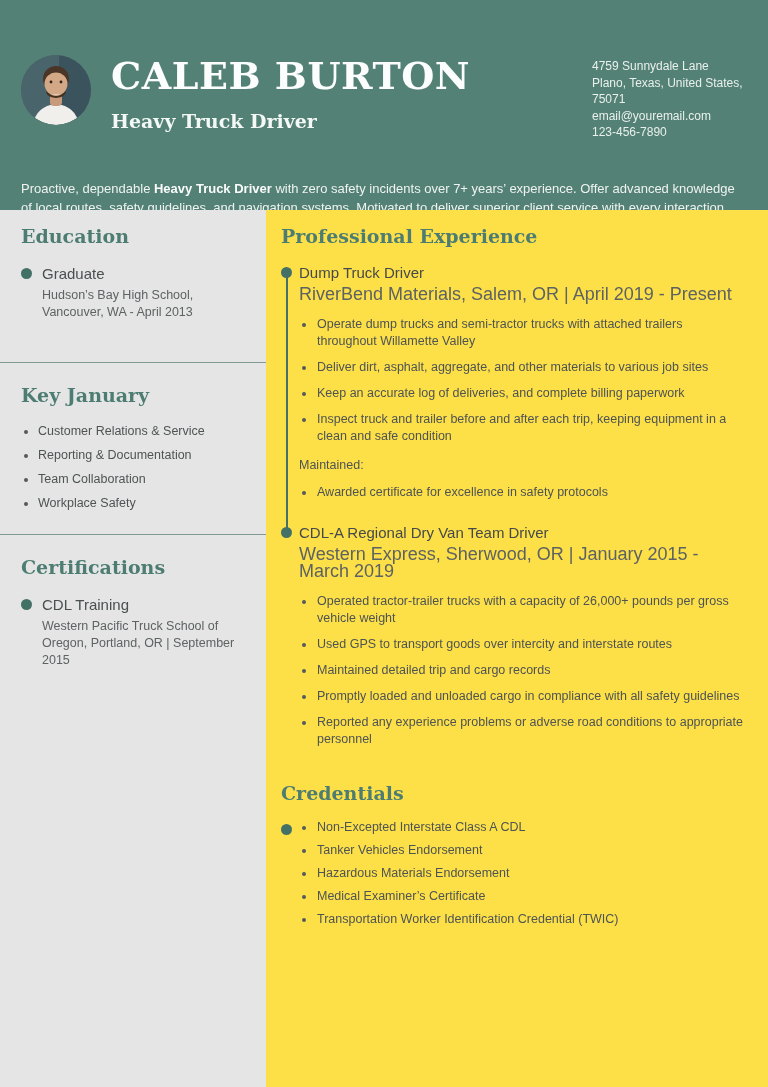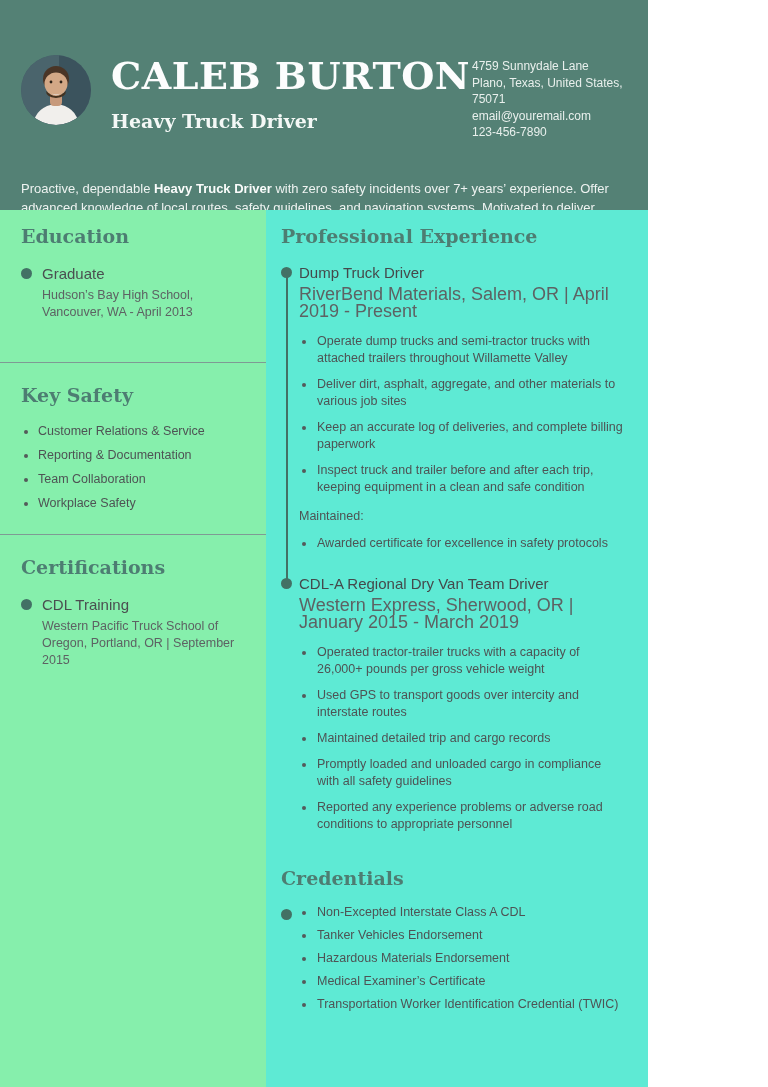--- a/index.html
+++ b/index.html
@@ -2,21 +2,21 @@
 <html><head>
 <meta charset="utf-8">
 <style>
   * { margin: 0; padding: 0; box-sizing: border-box; }
   html, body { background: #ffffff; }
   body {
     width: 768px; height: 1087px;
     font-family: "Liberation Sans", sans-serif;
     position: relative; overflow: hidden;
   }
-  .page { width: 648px; height: 1087px; display: flex; flex-direction: column; }
+  .page { width: 768px; height: 1087px; display: flex; flex-direction: column; }
 
   
   .header {
     background: #548175; color: #f2f6f5;
     padding: 55px 23px 0 21px; height: 210px; flex: 0 0 210px;
   }
   .header-top { display: flex; align-items: flex-start; }
   .avatar {
     width: 70px; height: 70px; border-radius: 50%;
     overflow: hidden; flex: 0 0 70px; background: #46606a;
@@ -35,24 +35,24 @@
     color: #e9f0ed; padding-top: 3px;
   }
   .summary {
     margin-top: 38px; font-size: 13px; line-height: 19px; color: #eef3f1;
   }
   .summary b { color: #fafcfb; }
 
   
   .columns { display: flex; flex: 1 1 auto; align-items: stretch; }
   .sidebar {
-    width: 266px; flex: 0 0 266px; background: #86efac;
+    width: 266px; flex: 0 0 266px; background: #e5e5e5;
     padding: 13px 28px 20px 21px;
   }
-  .main { flex: 1 1 auto; padding: 13px 23px 20px 15px; background: #5eead4; }
+  .main { flex: 1 1 auto; padding: 13px 23px 20px 15px; background: #fde047; }
 
   h2.section-heading {
     font-family: "DejaVu Serif", serif; font-weight: bold;
     font-size: 19px; color: #4d7d72; line-height: 26px;
   }
 
   
   .side-entry { display: flex; margin-top: 15px; }
   .big-dot {
     width: 11px; height: 11px; border-radius: 50%;
@@ -152,21 +152,21 @@
           <div>
             <div class="entry-title">Graduate</div>
             <div class="entry-details">Hudson’s Bay High School, Vancouver, WA - April 2013</div>
           </div>
         </div>
       </section>
 
       <hr class="divider">
 
       <section>
-        <h2 class="section-heading">Key Safety</h2>
+        <h2 class="section-heading">Key January</h2>
         <ul class="dot-list">
           <li>Customer Relations &amp; Service</li>
           <li>Reporting &amp; Documentation</li>
           <li>Team Collaboration</li>
           <li>Workplace Safety</li>
         </ul>
       </section>
 
       <hr class="divider tight">
 

